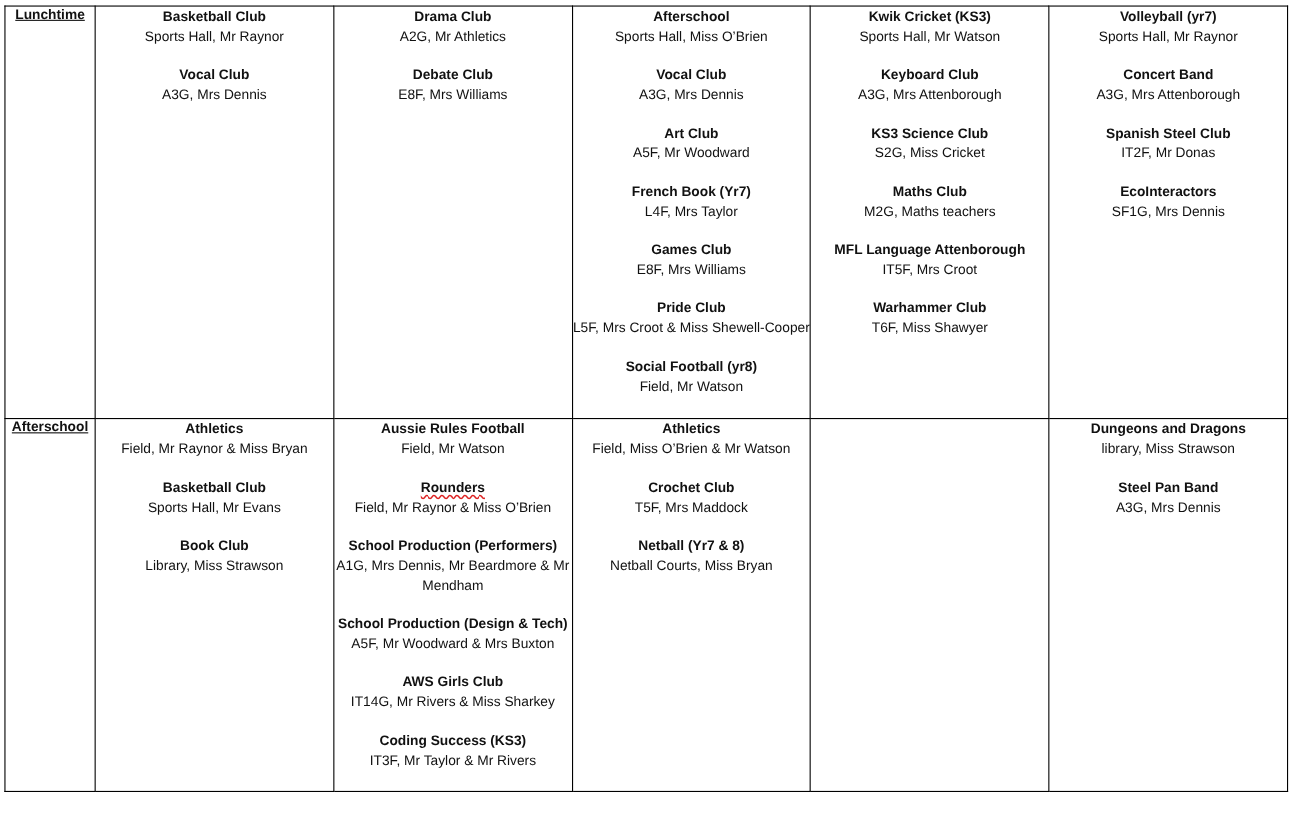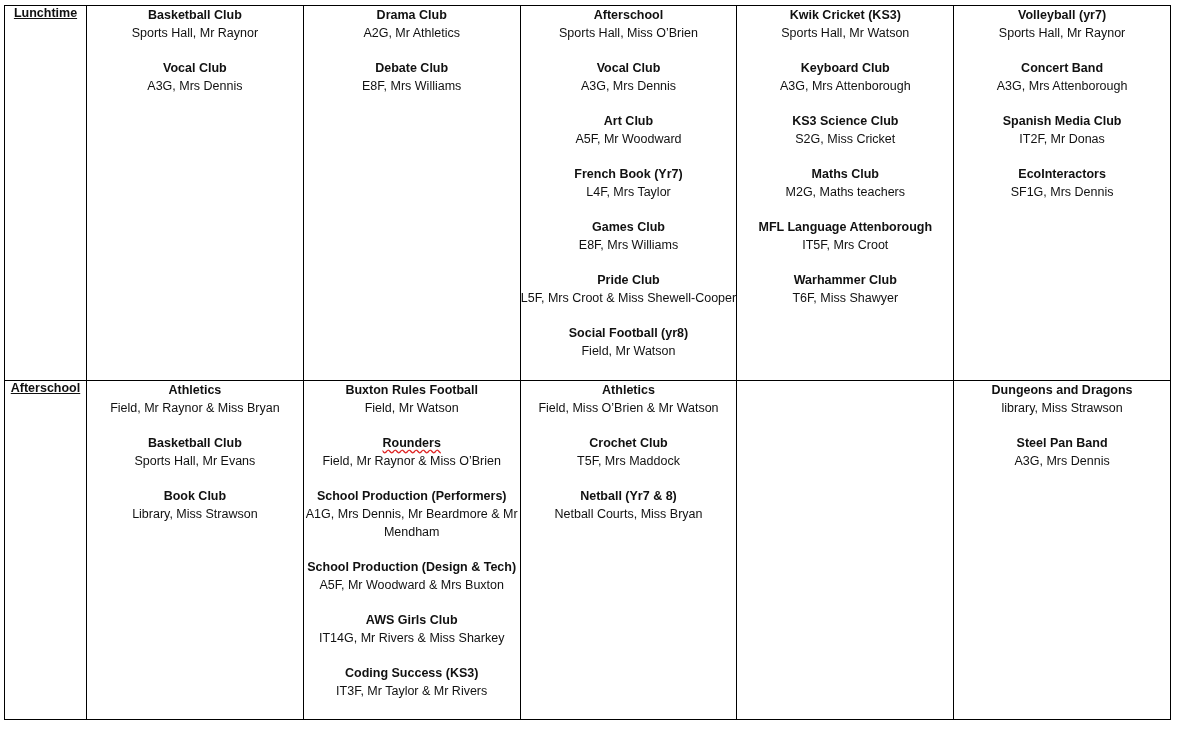--- a/index.html
+++ b/index.html
@@ -120,21 +120,21 @@
     <td>
           <div class="club">
             <span class="name">Volleyball (yr7)</span>
             <span class="where">Sports Hall, Mr Raynor</span>
           </div>
           <div class="club">
             <span class="name">Concert Band</span>
             <span class="where">A3G, Mrs Attenborough</span>
           </div>
           <div class="club">
-            <span class="name">Spanish Media Club</span>
+            <span class="name">Spanish Steel Club</span>
             <span class="where">IT2F, Mr Donas</span>
           </div>
           <div class="club">
             <span class="name">EcoInteractors</span>
             <span class="where">SF1G, Mrs Dennis</span>
           </div>
         </td>
   </tr>
   <tr class="after">
     <td class="rowlabel"><span>Afterschool</span></td>
@@ -147,21 +147,21 @@
             <span class="name">Basketball Club</span>
             <span class="where">Sports Hall, Mr Evans</span>
           </div>
           <div class="club">
             <span class="name">Book Club</span>
             <span class="where">Library, Miss Strawson</span>
           </div>
         </td>
     <td>
           <div class="club">
-            <span class="name">Buxton Rules Football</span>
+            <span class="name">Aussie Rules Football</span>
             <span class="where">Field, Mr Watson</span>
           </div>
           <div class="club">
             <span class="name"><span class="squiggle">Rounders</span></span>
             <span class="where">Field, Mr Raynor &amp; Miss O’Brien</span>
           </div>
           <div class="club">
             <span class="name">School Production (Performers)</span>
             <span class="where">A1G, Mrs Dennis, Mr Beardmore &amp; Mr Mendham</span>
           </div>

